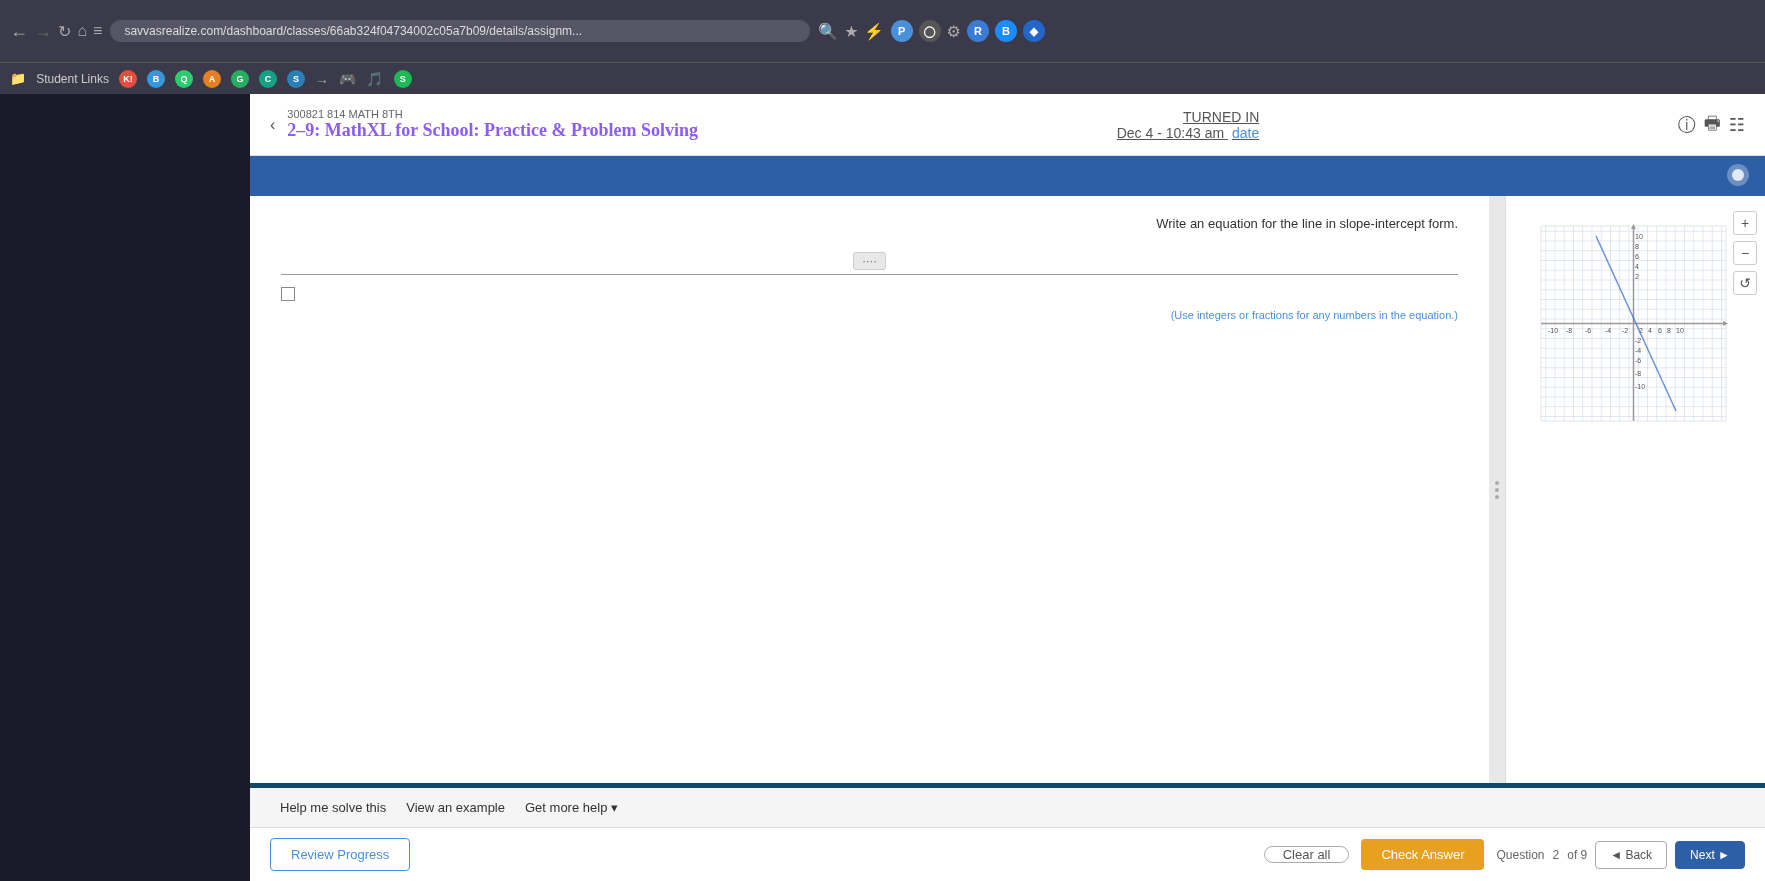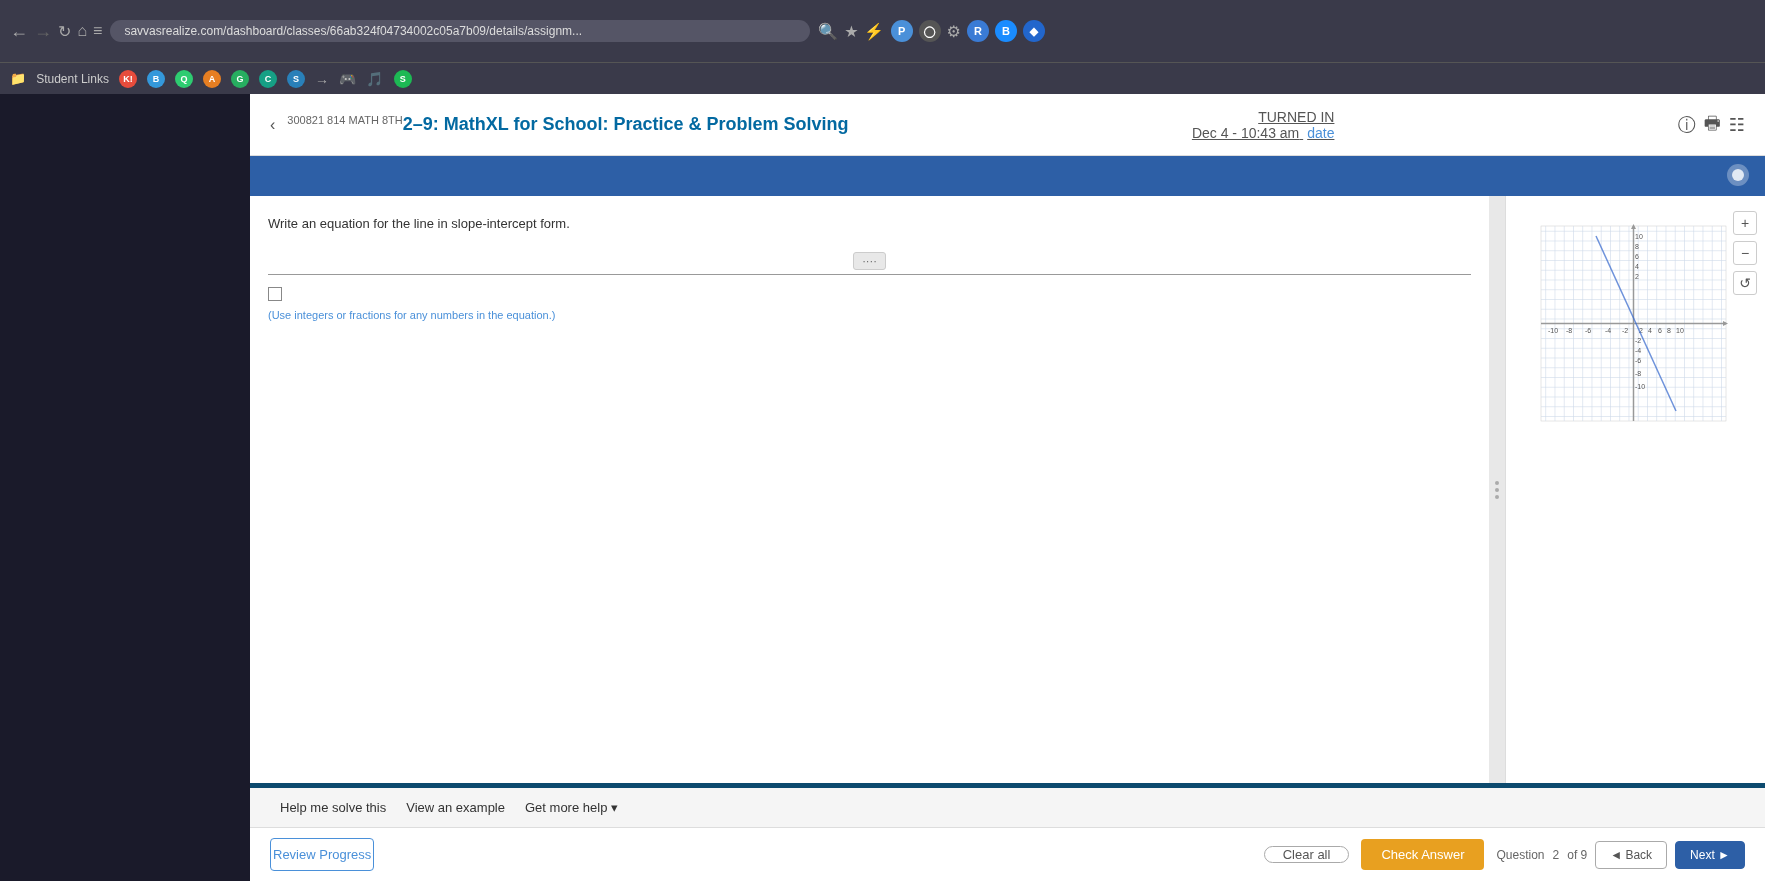--- a/index.html
+++ b/index.html
@@ -93,33 +93,34 @@
       background: white;
       padding: 8px 20px;
       display: flex;
       align-items: center;
       justify-content: space-between;
       border-bottom: 1px solid #ddd;
       min-height: 62px;
     }
     .breadcrumb-area {
       display: flex;
-      flex-direction: row;
+      flex-direction: column;
     }
     .class-label {
       font-size: 11px;
       color: #666;
     }
     .assignment-title {
       font-size: 18px;
       font-weight: bold;
-      color: #0369a1;
+      color: #8b5cf6;
       display: flex;
       align-items: center;
       gap: 8px;
+      font-family: Liberation Serif, serif;
     }
     .back-arrow {
       color: #555;
       font-size: 16px;
       cursor: pointer;
     }
     .turn-in-area {
       text-align: right;
       font-size: 11px;
       color: #888;
@@ -141,23 +142,24 @@
     .work-area {
       flex: 1;
       background: white;
       display: flex;
       overflow: hidden;
     }
 
     
     .question-panel {
       flex: 1;
-      padding: 20px 18px;
+      padding: 20px 31px;
       overflow-y: auto;
       position: relative;
+      text-align: right;
     }
 
     .question-text {
       font-size: 13px;
       color: #333;
       margin-bottom: 16px;
     }
 
     .answer-line {
       border-bottom: 1px solid #999;
@@ -286,21 +288,21 @@
       padding: 10px 20px;
       display: flex;
       align-items: center;
       justify-content: space-between;
     }
 
     .review-progress-btn {
       border: 1px solid #4a90d9;
       background: white;
       color: #4a90d9;
-      padding: 8px 2px;
+      padding: 8px 20px;
       border-radius: 4px;
       font-size: 13px;
       cursor: pointer;
     }
 
     .bottom-right {
       display: flex;
       align-items: center;
       gap: 12px;
     }

